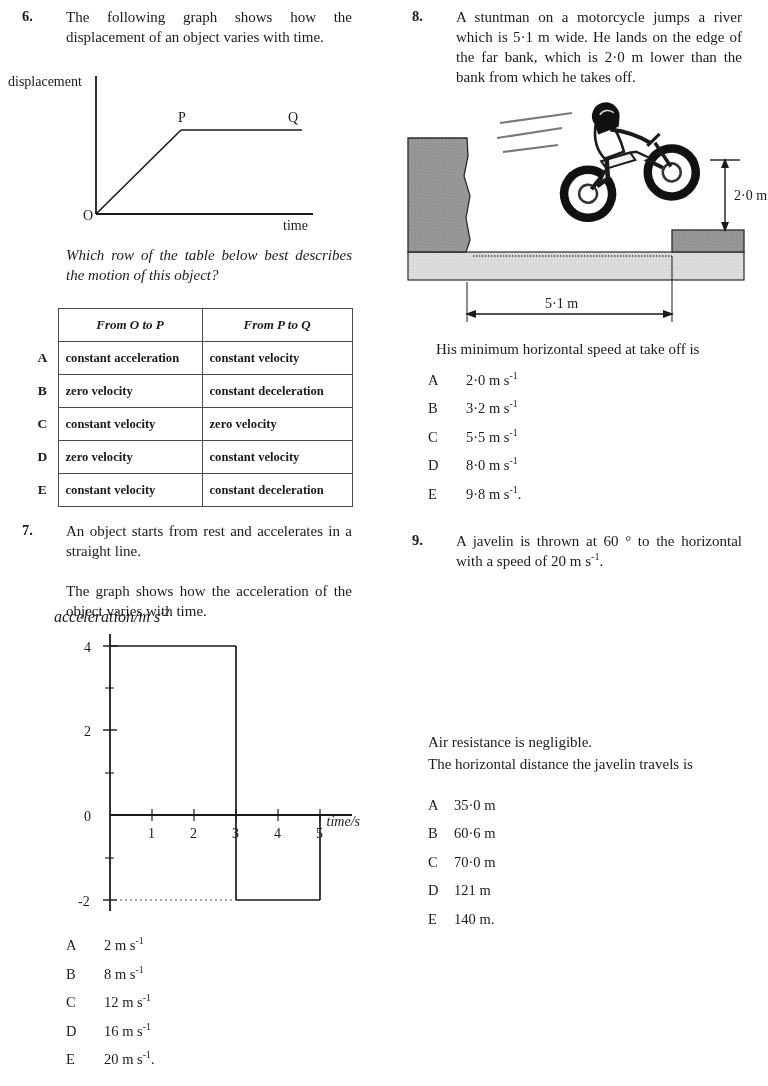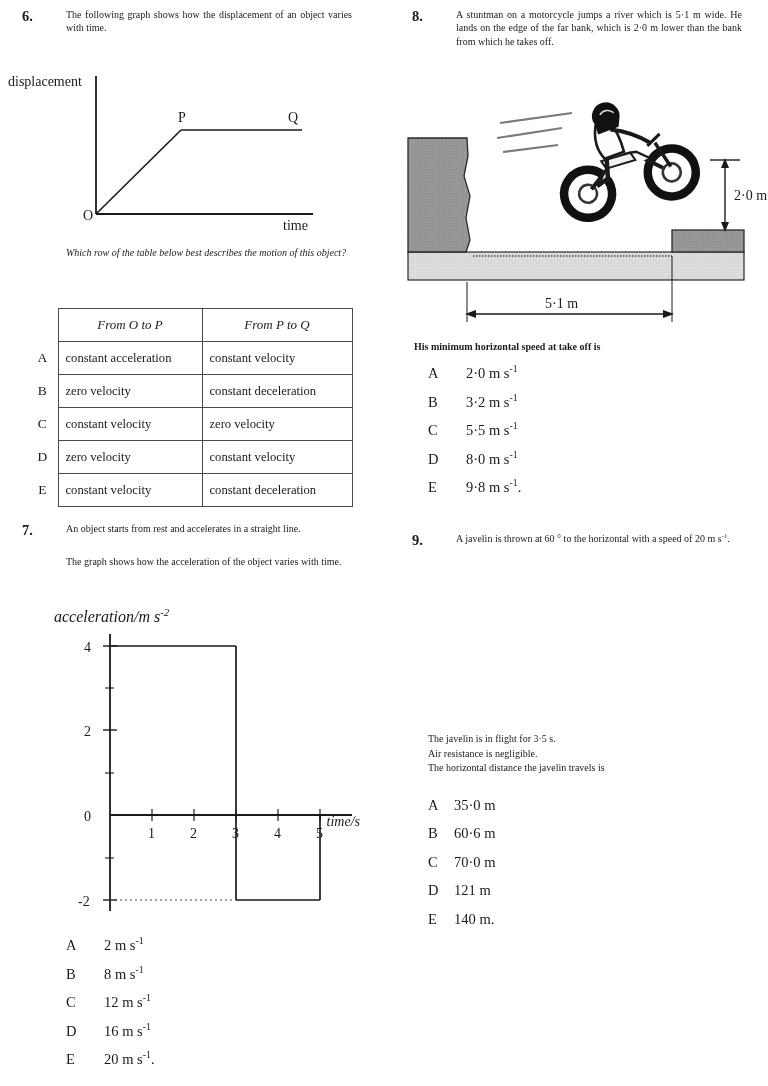--- a/index.html
+++ b/index.html
@@ -40,21 +40,21 @@
     position: absolute;
     left: 0;
     top: 0;
     width: 26px;
     font-weight: bold;
     font-size: 14.5px;
     text-align: left;
   }
   .qbody {
     margin-left: 44px;
-    font-size: 10px;
+    font-size: 15px;
     line-height: 1.33;
   }
   .just { text-align: justify; text-align-last: left; }
 
   
   .opts {
     margin-left: 44px;
     margin-top: 10px;
   }
   .opt {
@@ -82,21 +82,21 @@
     border-collapse: collapse;
     width: 292px;
     font-size: 12.6px;
     table-layout: fixed;
   }
   table.motiontable td, table.motiontable th {
     border: 1px solid #4a4a4a;
     padding: 5px 7px;
     height: 33px;
     text-align: left;
-    font-weight: normal;
+    font-weight: bold;
     vertical-align: middle;
   }
   table.motiontable th {
     text-align: center;
     font-style: italic;
     font-size: 13px;
   }
   table.motiontable .rowlab {
     border: none;
     width: 30px;
@@ -347,21 +347,21 @@
         <line x1="67" y1="182" x2="67" y2="222" stroke="#1a1a1a" stroke-width="1"></line>
         <line x1="272" y1="156" x2="272" y2="222" stroke="#1a1a1a" stroke-width="1"></line>
         <line x1="69" y1="214" x2="270" y2="214" stroke="#1a1a1a" stroke-width="1.4"></line>
         <polygon points="65,214 76,210 76,218" fill="#1a1a1a"></polygon>
         <polygon points="274,214 263,210 263,218" fill="#1a1a1a"></polygon>
         <text class="lbl" x="145" y="208">5·1 m</text>
       </svg>
     </div>
 
     <div class="q" style="left:28px; top:340px;">
-      <div class="qbody" style="margin-left:2px;font-weight:bold;">His minimum horizontal speed at take off is</div>
+      <div class="qbody" style="margin-left:24px;">His minimum horizontal speed at take off is</div>
       <div class="opts" style="margin-left:16px; margin-top:13px;">
         <div class="opt">
           <span class="lab">A</span>
           <span class="val"><span>2·0 m s</span><sup class="exp">-1</sup><span></span></span>
         </div>
         <div class="opt">
           <span class="lab">B</span>
           <span class="val"><span>3·2 m s</span><sup class="exp">-1</sup><span></span></span>
         </div>
         <div class="opt">
@@ -380,21 +380,20 @@
     </div>
 
     <div class="q" style="left:28px; top:532px;">
       <div class="qnum">9.</div>
       <div class="qbody just"><span>A javelin is thrown at 60 ° to the horizontal with a speed of 20 m s</span><sup class="exp">-1</sup><span>.</span></div>
     </div>
 
 
     <div class="q" style="left:28px; top:732px;">
       <div class="qbody" style="margin-left:16px; line-height:1.45;">
-        <div>The javelin is in flight for 3·5 s.</div>
         <div>Air resistance is negligible.</div>
         <div>The horizontal distance the javelin travels is</div>
       </div>
       <div class="opts narrowlab" style="margin-left:16px; margin-top:22px;">
         <div class="opt">
           <span class="lab">A</span>
           <span class="val"><span>35·0 m</span><span></span></span>
         </div>
         <div class="opt">
           <span class="lab">B</span>

